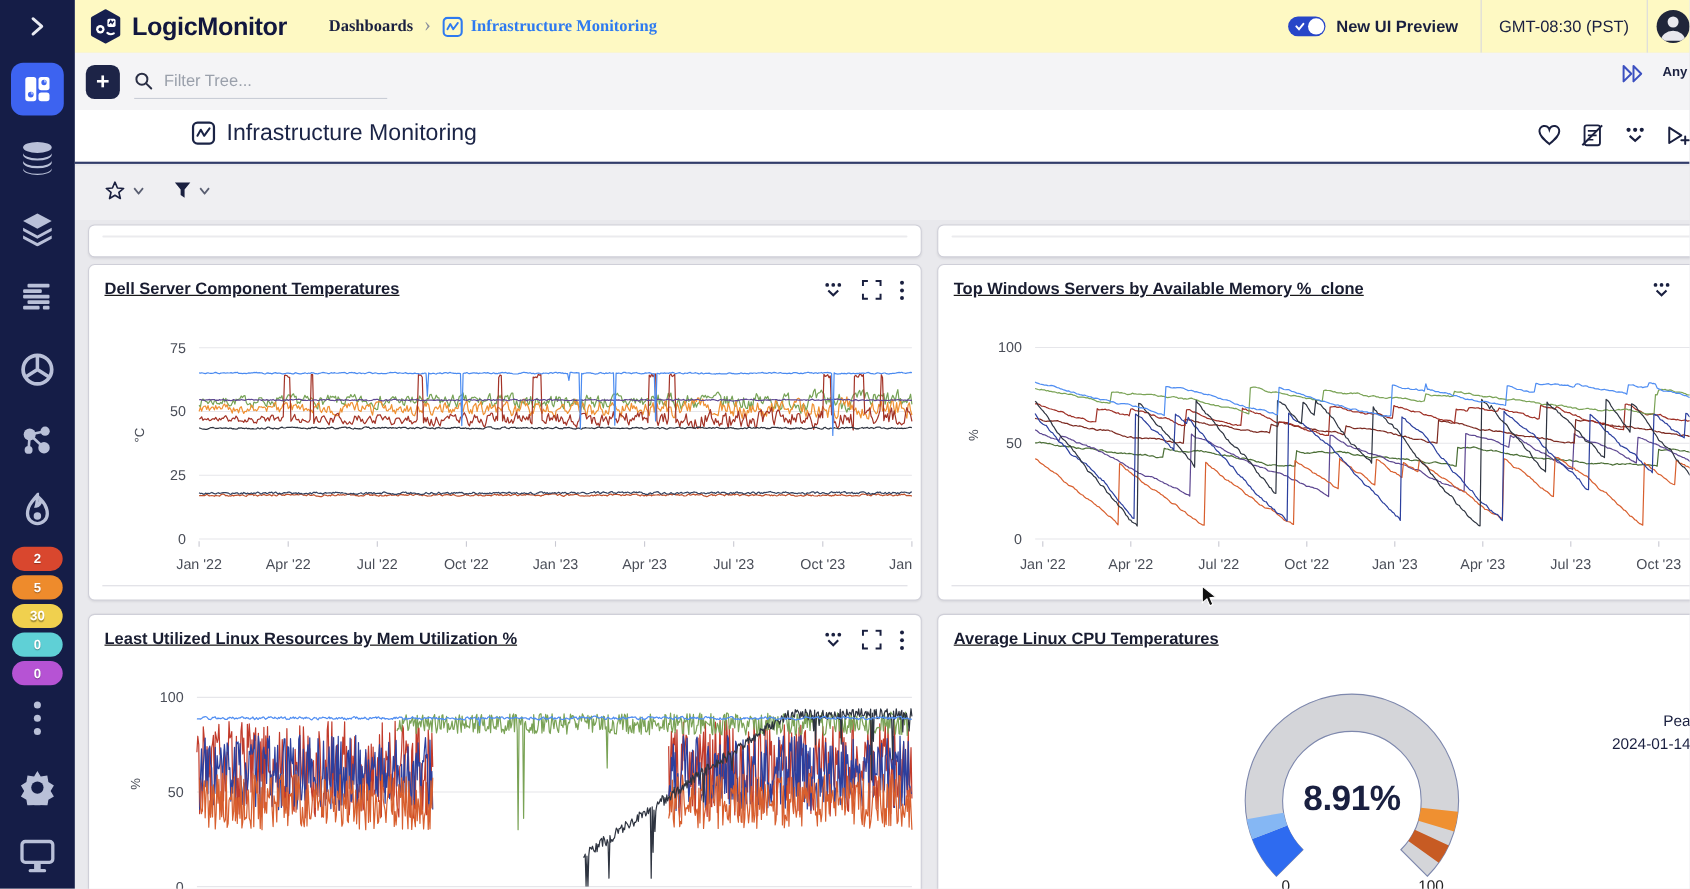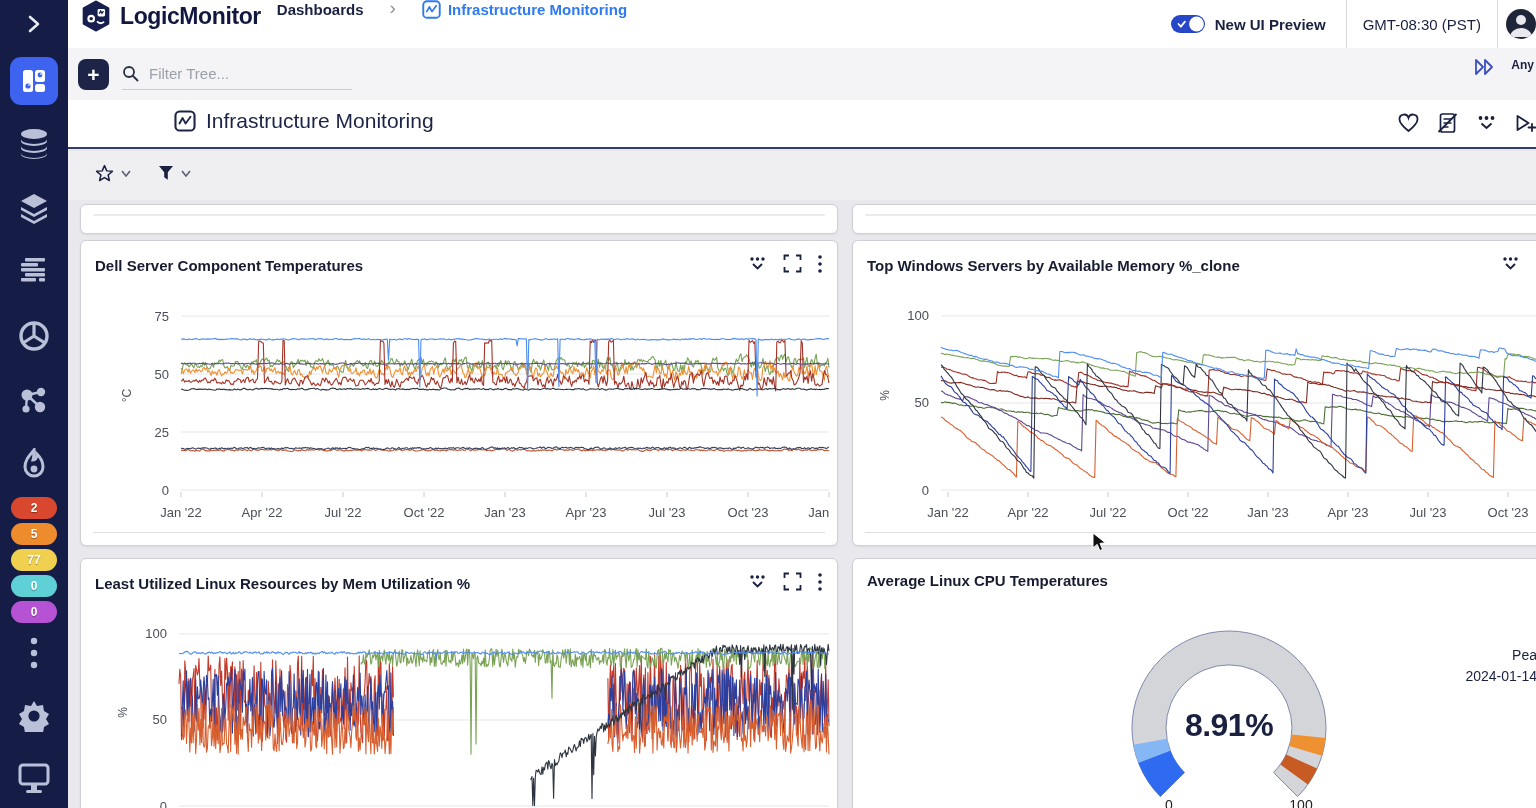--- a/index.html
+++ b/index.html
@@ -10,31 +10,31 @@
   
   .sidebar { position:absolute; left:0; top:0; width:68px; height:808px; background:#151d47; z-index:6; }
   .side-ic { position:absolute; left:0; width:68px; display:flex; justify-content:center; color:#b9c0d8; }
   .side-active { position:absolute; left:10px; top:57px; width:48px; height:48px; background:#3d63f0;
     border-radius:11px; display:flex; align-items:center; justify-content:center; color:#fff; }
   .badge { position:absolute; left:11px; width:46px; height:22px; border-radius:12px; color:#fff;
     font-size:12px; font-weight:bold; display:flex; align-items:center; justify-content:center;
     text-shadow:0 1px 1px rgba(0,0,0,.35); }
 
   
-  .topbar { position:absolute; left:68px; top:0; width:1468px; height:48px; background:#ffffff;
-    display:flex; align-items:flex-start; }
+  .topbar { position:absolute; left:68px; top:0; width:1468px; height:48px; background:#fef9c3;
+    display:flex; align-items:center; }
   .treebar { position:absolute; left:68px; top:48px; width:1468px; height:52px; background:#f4f4f6; }
   .titlebar { position:absolute; left:68px; top:100px; width:1468px; height:49px; background:#ffffff;
     border-bottom:2px solid #323d6b; }
   .filterbar { position:absolute; left:68px; top:151px; width:1468px; height:49px; background:#efeff2; }
   .content { position:absolute; left:68px; top:200px; width:1468px; height:608px; background:#e9e9ed; }
 
   .brand { display:flex; align-items:center; gap:8px; margin-left:12px; }
   .brand-text { font-size:23px; font-weight:800; color:#12173f; letter-spacing:-0.4px; }
-  .crumb { display:flex; align-items:center; gap:26px; margin-left:16px; }
+  .crumb { display:flex; align-items:center; gap:10px; margin-left:38px;font-family:Liberation Serif, serif; }
   .crumb-root { font-size:15px; font-weight:600; color:#1a2040; }
   .crumb-sep { font-size:19px; color:#8a8f9c; margin-top:-3px; }
   .crumb-cur { font-size:15px; font-weight:600; color:#2e7af0; display:flex; align-items:center; gap:7px; }
   .top-right { margin-left:auto; display:flex; align-items:center; height:48px; }
   .toggle-wrap { display:flex; align-items:center; gap:9px; margin-right:20px; }
   .toggle-label { font-size:15px; font-weight:600; color:#1a2040; }
   .vdiv { width:1px; height:48px; background:#d9d9df; }
   .tz { font-size:15px; color:#1a2040; padding:0 16px; }
   .avatar { width:30px; height:30px; border-radius:50%; background:#20263a; margin-left:8px;
     position:relative; overflow:hidden; flex:0 0 auto; }
@@ -54,21 +54,21 @@
     color:#1a2750; }
   .page-title-text { font-size:21px; font-weight:500; color:#1b2446; }
   .title-icons { position:absolute; right:-2px; top:11px; display:flex; gap:14px; color:#1a2040; }
   .filter-controls { position:absolute; left:26px; top:12px; display:flex; align-items:center; gap:26px;
     color:#1a2040; }
   .ctrl { display:flex; align-items:center; gap:6px; }
 
   
   .card { position:absolute; background:#fff; border:1px solid #cfcfd8; border-radius:6px;
     box-shadow:0 1px 2px rgba(20,20,40,.08); overflow:hidden; }
-  .card-head { position:absolute; left:14px; top:13px; right:14px; display:flex; align-items:flex-end; }
+  .card-head { position:absolute; left:14px; top:13px; right:14px; display:flex; align-items:flex-start;text-decoration:underline; }
   .card-title { font-size:15px; font-weight:600; color:#181c30; }
   .card-icons { margin-left:auto; display:flex; gap:15px; color:#1a2040; }
   .footline { position:absolute; left:12px; right:12px; top:291px; height:1px; background:#dddde3; }
   .sliver-line { position:absolute; left:12px; right:12px; top:9px; height:2px; background:#ebebee; border-radius:2px; }
   svg text { font-family:"Liberation Sans",sans-serif; }
 
   .gauge-value { position:absolute; left:276px; top:148px; width:200px; text-align:center;
     font-size:32px; font-weight:700; color:#1a2040; letter-spacing:-0.5px; }
   .gauge-min { position:absolute; left:294px; top:238px; width:44px; text-align:center; font-size:14px; color:#222; }
   .gauge-max { position:absolute; left:424px; top:238px; width:48px; text-align:center; font-size:14px; color:#222; }
@@ -138,21 +138,21 @@
   </div>
   <div class="side-ic" style="top:448px">
     <svg width="30" height="32" viewBox="0 0 30 32">
       <path d="M15 2 C10 8 6 12 6 19 a9 9 0 0 0 18 0 C24 13 21 9 18 6 C18 10 16 12 14 12 C15 9 15 6 15 2 Z" fill="none" stroke="#b9c0d8" stroke-width="3"></path>
       <circle cx="15" cy="21" r="3.4" fill="#b9c0d8"></circle>
     </svg>
   </div>
   <div id="badge-holder">
       <div class="badge" style="top: 497px; background: rgb(217, 71, 46);">2</div>
       <div class="badge" style="top: 523px; background: rgb(238, 139, 44);">5</div>
-      <div class="badge" style="top: 549px; background: rgb(240, 208, 78);">77</div>
+      <div class="badge" style="top: 549px; background: rgb(240, 208, 78);">30</div>
       <div class="badge" style="top: 575px; background: rgb(95, 208, 214);">0</div>
       <div class="badge" style="top: 601px; background: rgb(182, 83, 212);">0</div>
     </div>
   <div class="side-ic" style="top:636px">
     <svg width="8" height="34" viewBox="0 0 8 34" fill="#b9c0d8">
         <circle cx="4" cy="5" r="3.2"></circle>
         <circle cx="4" cy="17" r="3.2"></circle>
         <circle cx="4" cy="29" r="3.2"></circle>
       </svg>
   </div>

